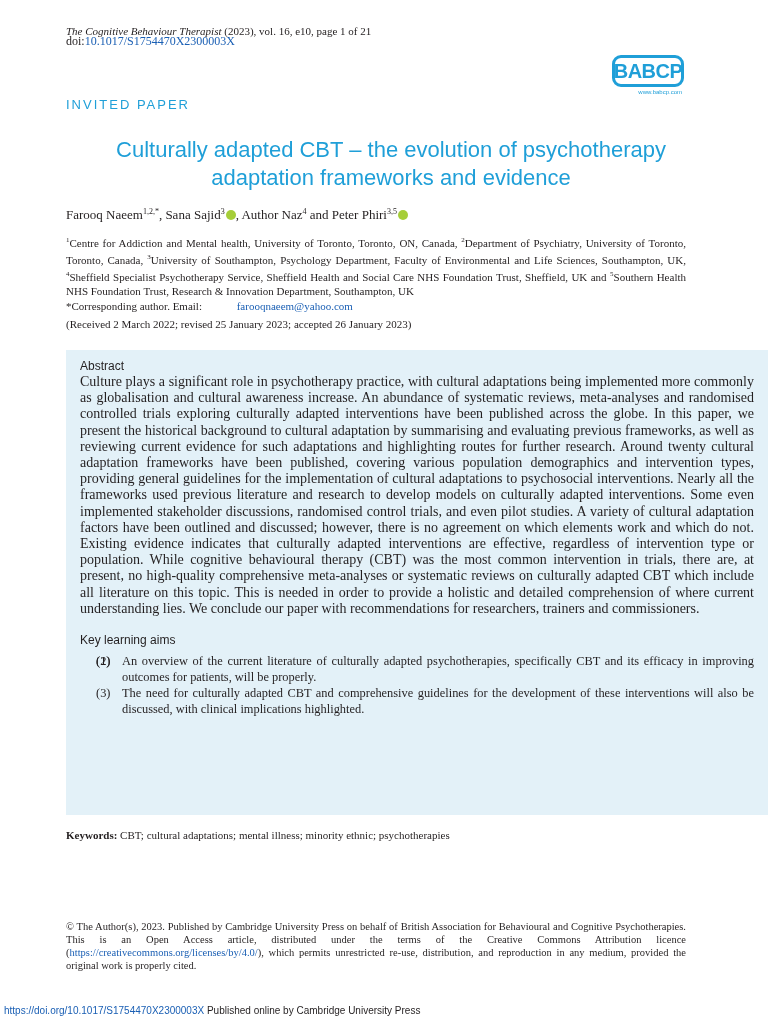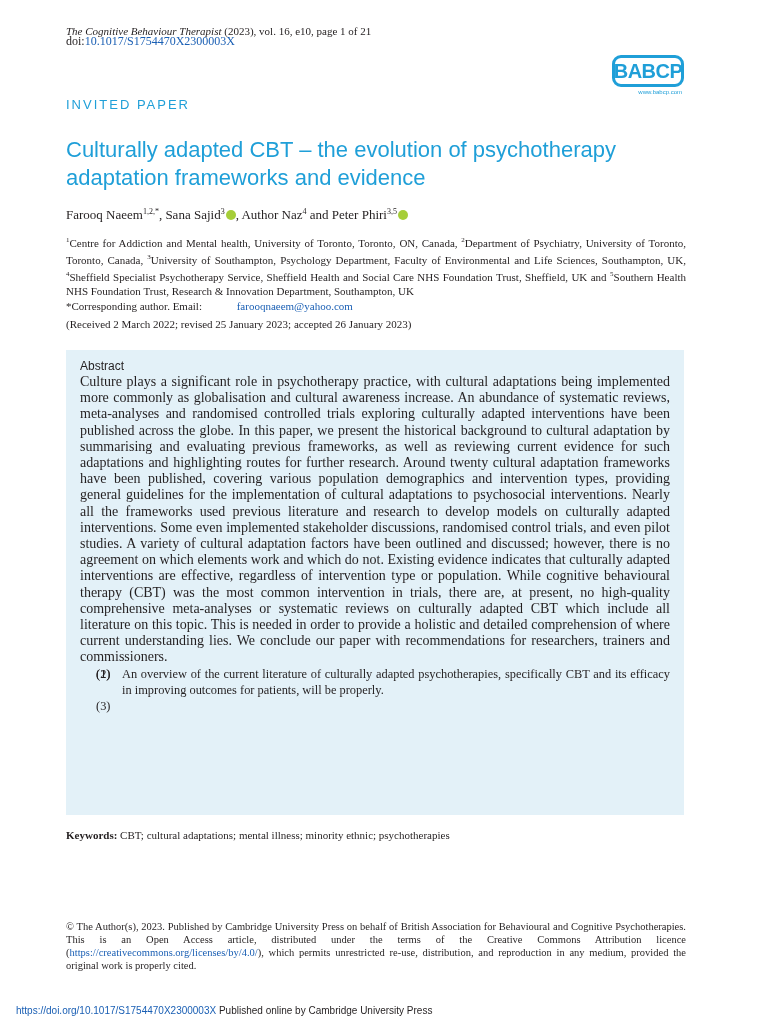--- a/index.html
+++ b/index.html
@@ -14,47 +14,47 @@
   .logo { position: absolute; left: 612px; top: 55px; width: 76px; height: 42px; }
   .logo-badge { width: 72px; height: 32px; border: 3px solid #1f9fd8; border-radius: 9px;
     display:flex; align-items:center; justify-content:center; color:#1f9fd8;
     font-family: "Liberation Sans", sans-serif; font-weight: bold; font-size: 20px; letter-spacing: -0.5px; }
   .logo-url { text-align: right; font-family: "Liberation Sans", sans-serif; font-size: 6px; color: #1f9fd8; margin-top: 2px; padding-right: 6px; }
 
   .invited { position: absolute; left: 66px; top: 97px; font-family: "Liberation Sans", sans-serif;
     font-size: 13px; letter-spacing: 2px; color: #1f9fd8; font-weight: normal; }
 
   .title { position: absolute; left: 66px; top: 136px; width: 650px; font-family: "Liberation Sans", sans-serif;
-    font-size: 22px; line-height: 28px; color: #1f9fd8; }
+    font-size: 22px; line-height: 28px; color: #1f9fd8; text-align: center; }
 
   .authors { position: absolute; left: 66px; top: 204px; font-size: 13px; line-height: 16px; }
   .authors sup { font-size: 8px; margin-top: 24px; }
   .orcid { display:inline-block; width:10px; height:10px; border-radius:50%; background:#a6ce39; vertical-align: middle; margin-left:1px; position: relative; top:-1px; }
 
   .affil { position: absolute; left: 66px; top: 233px; width: 620px; font-size: 11px; line-height: 14.5px; text-align: justify; }
   .affil sup { font-size: 7px; }
   .affil a { color: #1a5fb4; text-decoration: none; margin-left: 32px; }
 
   .received { position: absolute; left: 66px; top: 318px; font-size: 11px; }
 
-  .abstract-box { position: absolute; left: 66px; top: 350px; width: 618px; height: 465px; background: #e3f1f8; padding: 9px 14px 0 14px; }
+  .abstract-box { position: absolute; left: 66px; top: 350px; width: 702px; height: 465px; background: #e3f1f8; padding: 9px 14px 0 14px; }
   .abstract-h { font-family: "Liberation Sans", sans-serif; font-size: 12px; margin-bottom: 1px; }
   .abstract-text { font-size: 14px; line-height: 16.2px; text-align: justify; }
   .kla-h { font-family: "Liberation Sans", sans-serif; font-size: 12px; margin-top: 16px; margin-bottom: 6px; }
   .aims { list-style: none; }
   .aims li { position: relative; padding-left: 42px; font-size: 12.4px; line-height: 16px; text-align: justify; }
   .aims li .num { position: absolute; left: 16px; top: 0; }
 
   .keywords { position: absolute; left: 66px; top: 829px; font-size: 11px; }
   .keywords b { font-weight: bold; }
 
   .license { position: absolute; left: 66px; top: 920px; width: 620px; font-size: 10.5px; line-height: 13px; text-align: justify; }
   .license a { color: #1a5fb4; text-decoration: none; }
 
-  .footer { position: absolute; left: 16px; top: 1005px; font-family: "Liberation Sans", sans-serif; font-size: 10px; color: #231f20; }
+  .footer { position: absolute; left: 4px; top: 1005px; font-family: "Liberation Sans", sans-serif; font-size: 10px; color: #231f20; }
   .footer a { color: #1a5fb4; text-decoration: none; }
 </style>
 </head>
 <body>
 
 <div class="journal-line">
   <span class="jt">The Cognitive Behaviour Therapist</span><span> (2023), vol. 16, e10, page 1 of 21</span>
 </div>
 <div class="doi-line">
   <span>doi:</span><a>10.1017/S1754470X2300003X</a>
@@ -78,24 +78,25 @@
 <div class="affil">
   <sup>1</sup><span>Centre for Addiction and Mental health, University of Toronto, Toronto, ON, Canada, </span><sup>2</sup><span>Department of Psychiatry, University of Toronto, Toronto, Canada, </span><sup>3</sup><span>University of Southampton, Psychology Department, Faculty of Environmental and Life Sciences, Southampton, UK, </span><sup>4</sup><span>Sheffield Specialist Psychotherapy Service, Sheffield Health and Social Care NHS Foundation Trust, Sheffield, UK and </span><sup>5</sup><span>Southern Health NHS Foundation Trust, Research &amp; Innovation Department, Southampton, UK</span><br>
   <span>*Corresponding author. Email: </span><a>farooqnaeem@yahoo.com</a>
 </div>
 
 <div class="received">(Received 2 March 2022; revised 25 January 2023; accepted 26 January 2023)</div>
 
 <div class="abstract-box">
   <div class="abstract-h">Abstract</div>
   <p class="abstract-text">Culture plays a significant role in psychotherapy practice, with cultural adaptations being implemented more commonly as globalisation and cultural awareness increase. An abundance of systematic reviews, meta-analyses and randomised controlled trials exploring culturally adapted interventions have been published across the globe. In this paper, we present the historical background to cultural adaptation by summarising and evaluating previous frameworks, as well as reviewing current evidence for such adaptations and highlighting routes for further research. Around twenty cultural adaptation frameworks have been published, covering various population demographics and intervention types, providing general guidelines for the implementation of cultural adaptations to psychosocial interventions. Nearly all the frameworks used previous literature and research to develop models on culturally adapted interventions. Some even implemented stakeholder discussions, randomised control trials, and even pilot studies. A variety of cultural adaptation factors have been outlined and discussed; however, there is no agreement on which elements work and which do not. Existing evidence indicates that culturally adapted interventions are effective, regardless of intervention type or population. While cognitive behavioural therapy (CBT) was the most common intervention in trials, there are, at present, no high-quality comprehensive meta-analyses or systematic reviews on culturally adapted CBT which include all literature on this topic. This is needed in order to provide a holistic and detailed comprehension of where current understanding lies. We conclude our paper with recommendations for researchers, trainers and commissioners.</p>
+  <div class="kla-h">Key learning aims</div>
   <ol class="aims">
     <li><span class="num">(1)</span></li>
     <li><span class="num">(2)</span><span>An overview of the current literature of culturally adapted psychotherapies, specifically CBT and its efficacy in improving outcomes for patients, will be properly.</span></li>
-    <li><span class="num">(3)</span></li>
+    <li><span class="num">(3)</span><span>The need for culturally adapted CBT and comprehensive guidelines for the development of these interventions will also be discussed, with clinical implications highlighted.</span></li>
   </ol>
 </div>
 
 <div class="keywords">
   <b>Keywords:</b><span> CBT; cultural adaptations; mental illness; minority ethnic; psychotherapies</span>
 </div>
 
 <div class="license">
   <span>© The Author(s), 2023. Published by Cambridge University Press on behalf of British Association for Behavioural and Cognitive Psychotherapies. This is an Open Access article, distributed under the terms of the Creative Commons Attribution licence (</span><a>https://creativecommons.org/licenses/by/4.0/</a><span>), which permits unrestricted re-use, distribution, and reproduction in any medium, provided the original work is properly cited.</span>
 </div>

